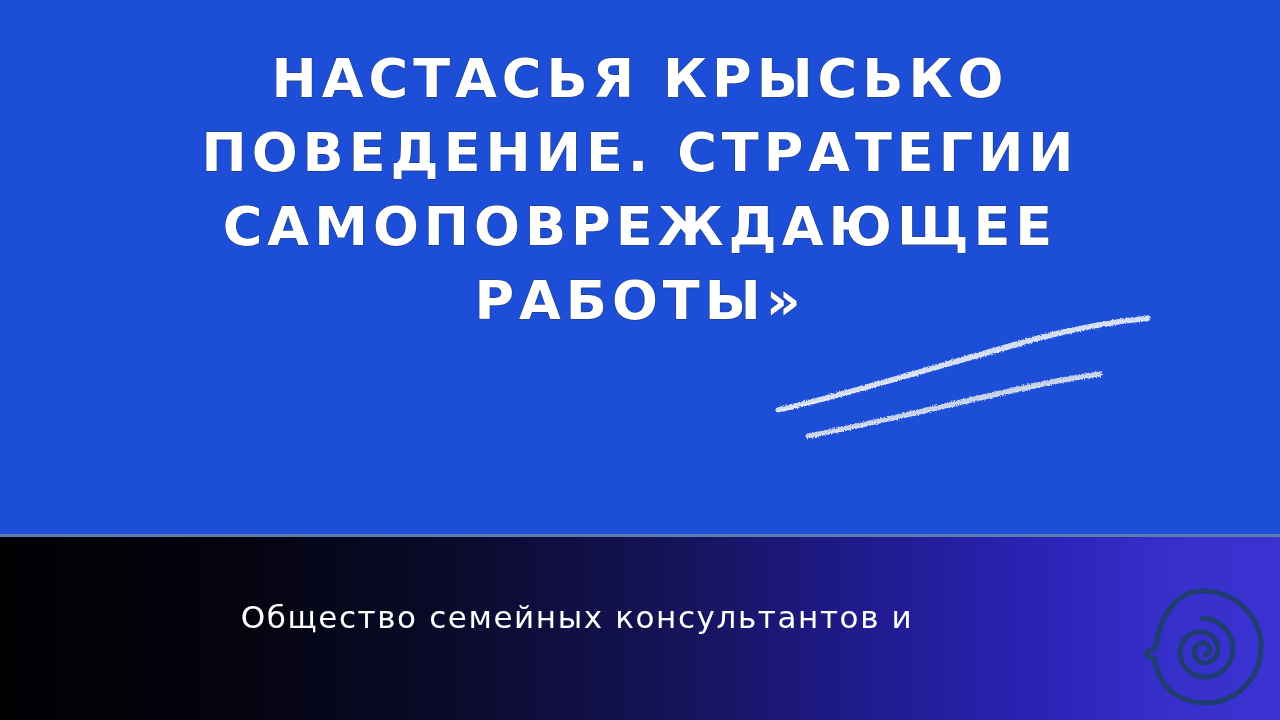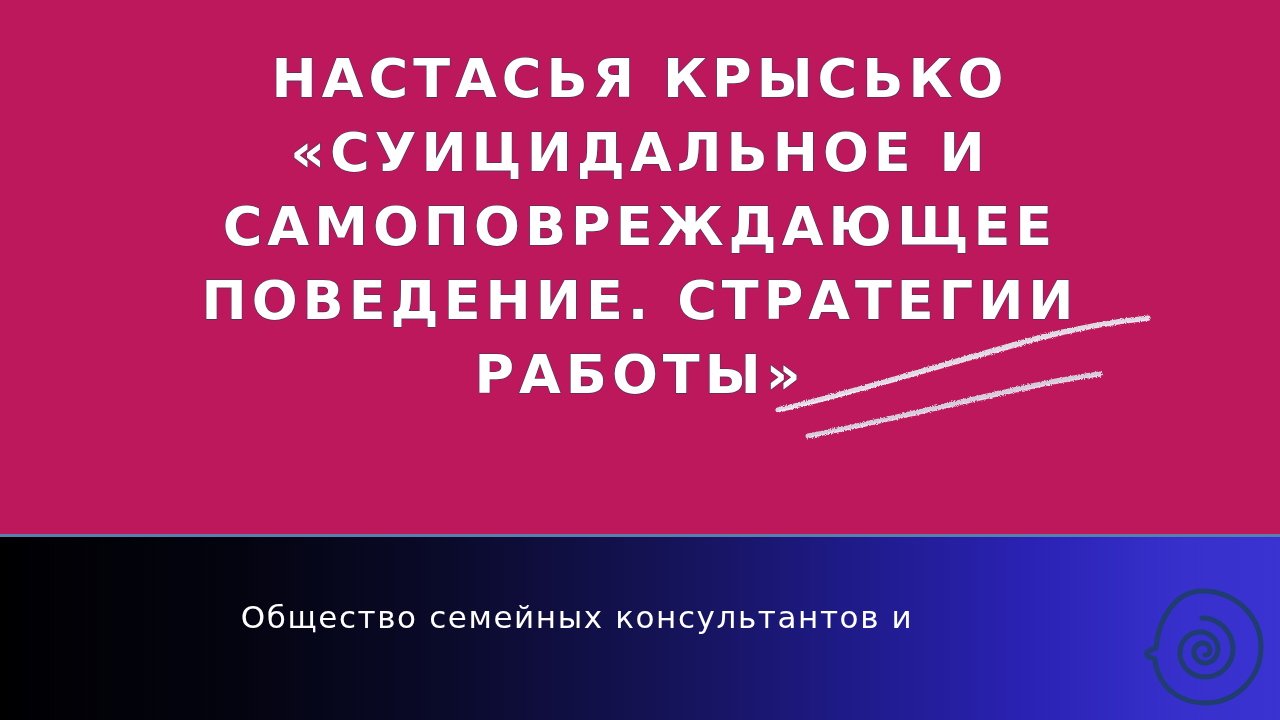--- a/index.html
+++ b/index.html
@@ -16,21 +16,21 @@
     font-family: "DejaVu Sans", "Liberation Sans", sans-serif;
     -webkit-font-smoothing: antialiased;
   }
 
   
   #title-panel {
     position: absolute;
     left: 0; top: 0;
     width: 1280px;
     height: 537px;
-    background: #be185d;
+    background: #1d4ed8;
     overflow: hidden;
   }
   
   #panel-edge {
     position: absolute;
     left: 0;
     bottom: 0;
     width: 1280px;
     height: 3px;
     background: #5a7fad;
@@ -141,23 +141,22 @@
       </g>
 
       <g filter="url(#chalky2)">
         <path d="M38,146 C110,132 196,110 262,96 C290,90 312,86 330,84" fill="none" stroke="#d9e0ea" stroke-width="5.0" stroke-linecap="round" opacity="0.9"></path>
         <path d="M40,147 C112,134 198,112 264,98 C292,92 314,88 331,86" fill="none" stroke="#ffffff" stroke-width="1.5" stroke-linecap="round" opacity="0.5"></path>
       </g>
     </svg>
 
     <div id="title-block">
       <span class="title-line">НАСТАСЬЯ КРЫСЬКО</span>
-      <span class="title-line">«СУИЦИДАЛЬНОЕ И</span>
+      <span class="title-line">ПОВЕДЕНИЕ. СТРАТЕГИИ</span>
       <span class="title-line">САМОПОВРЕЖДАЮЩЕЕ</span>
-      <span class="title-line">ПОВЕДЕНИЕ. СТРАТЕГИИ</span>
       <span class="title-line">РАБОТЫ»</span>
     </div>
 
     <div id="panel-edge"></div>
   </div>
 
   <div id="footer-bar">
 
     <div id="footer-text">
       <span class="ft-line">Общество семейных консультантов и</span>

